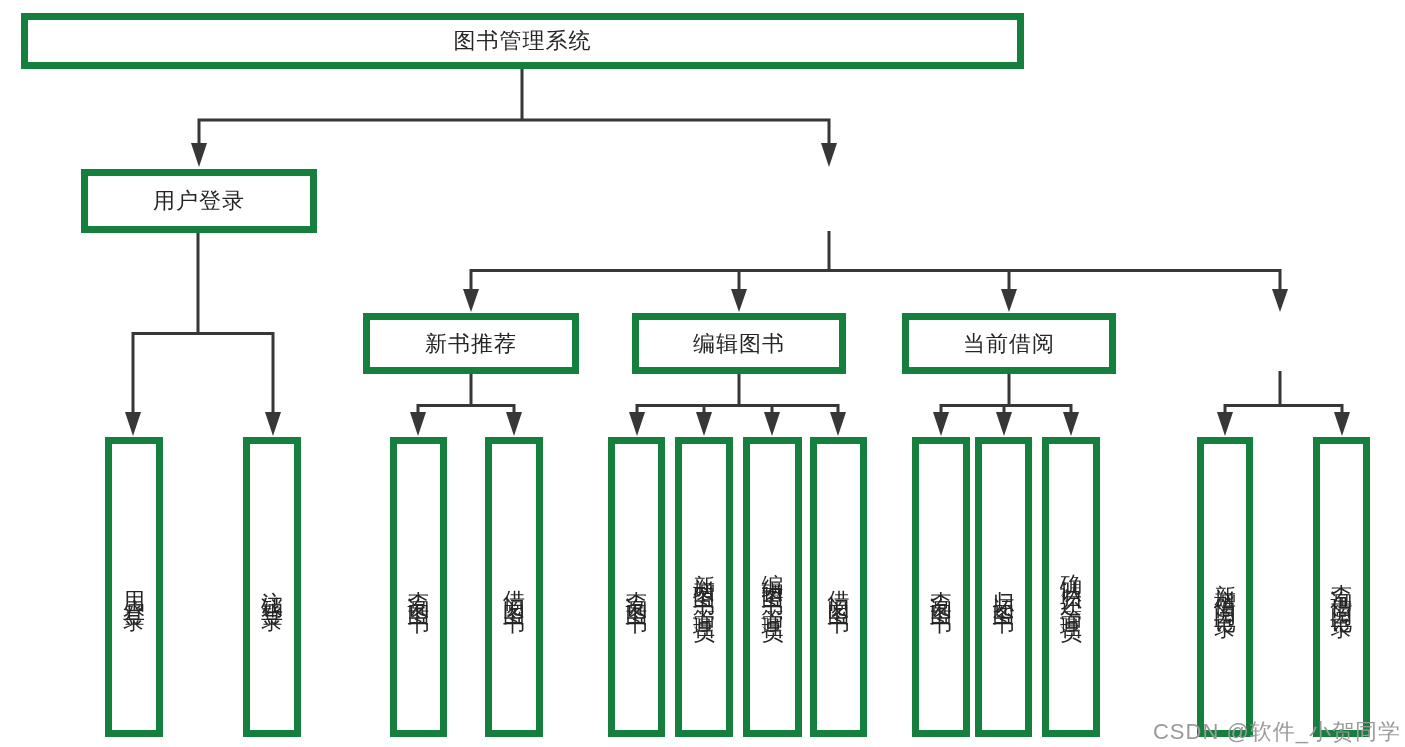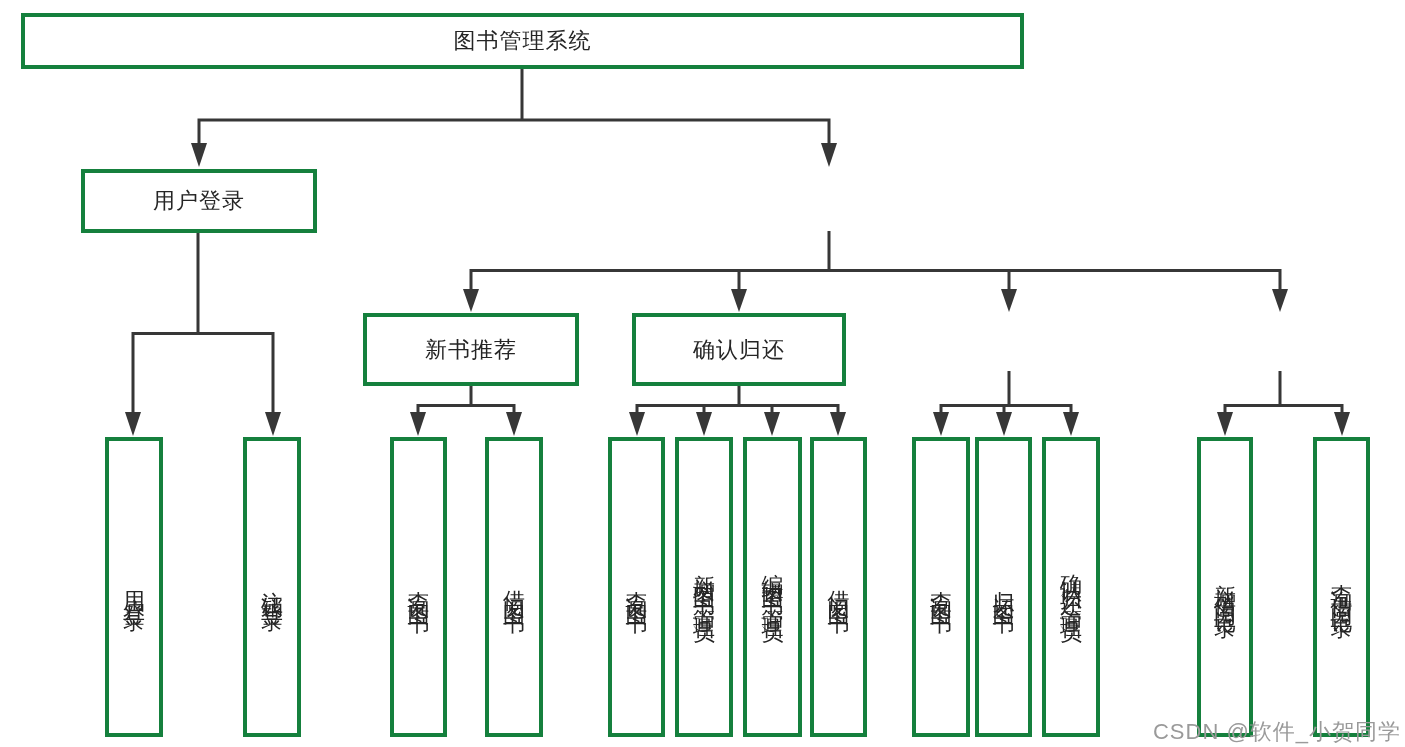--- a/index.html
+++ b/index.html
@@ -14,31 +14,31 @@
   #connectors {
     position: absolute;
     left: 0; top: 0;
     width: 1405px; height: 747px;
     z-index: 1;
   }
   .node {
     position: absolute;
     box-sizing: border-box;
     background: #ffffff;
-    border: 4px solid #15803d;
+    border: 7px solid #15803d;
     color: #252525;
     display: flex;
     align-items: center;
     justify-content: center;
     z-index: 2;
   }
   .h-node { font-size: 22px; letter-spacing: 1px; }
   .root-node { left: 21px; top: 13px; width: 1003px; height: 56px; }
   .l2-node  { top: 169px; height: 64px; }
-  .l3-node  { top: 313px; height: 73px; }
+  .l3-node  { top: 313px; height: 61px; }
   .leaf     { top: 437px; height: 300px; }
   .v-text {
     writing-mode: vertical-rl;
     text-orientation: mixed;
     font-size: 22px;
     letter-spacing: 7px;
     line-height: 1.1;
     white-space: nowrap;
     color: #252525;
   }
@@ -109,21 +109,24 @@
   </div>
 
   <div class="node h-node l2-node" style="left:81px; width:236px;">
     <span>用户登录</span>
   </div>
 
   <div class="node h-node l3-node" style="left:363px; width:216px;">
     <span>新书推荐</span>
   </div>
   <div class="node h-node l3-node" style="left:632px; width:214px;">
-    <span>确认归还</span>
+    <span>编辑图书</span>
+  </div>
+  <div class="node h-node l3-node" style="left:902px; width:214px;">
+    <span>当前借阅</span>
   </div>
 
   <div class="node leaf" style="left:105px; width:58px;">
     <span class="v-text">用户登录</span>
   </div>
   <div class="node leaf" style="left:243px; width:58px;">
     <span class="v-text">注销登录</span>
   </div>
 
   <div class="node leaf" style="left:390px; width:57px;">

